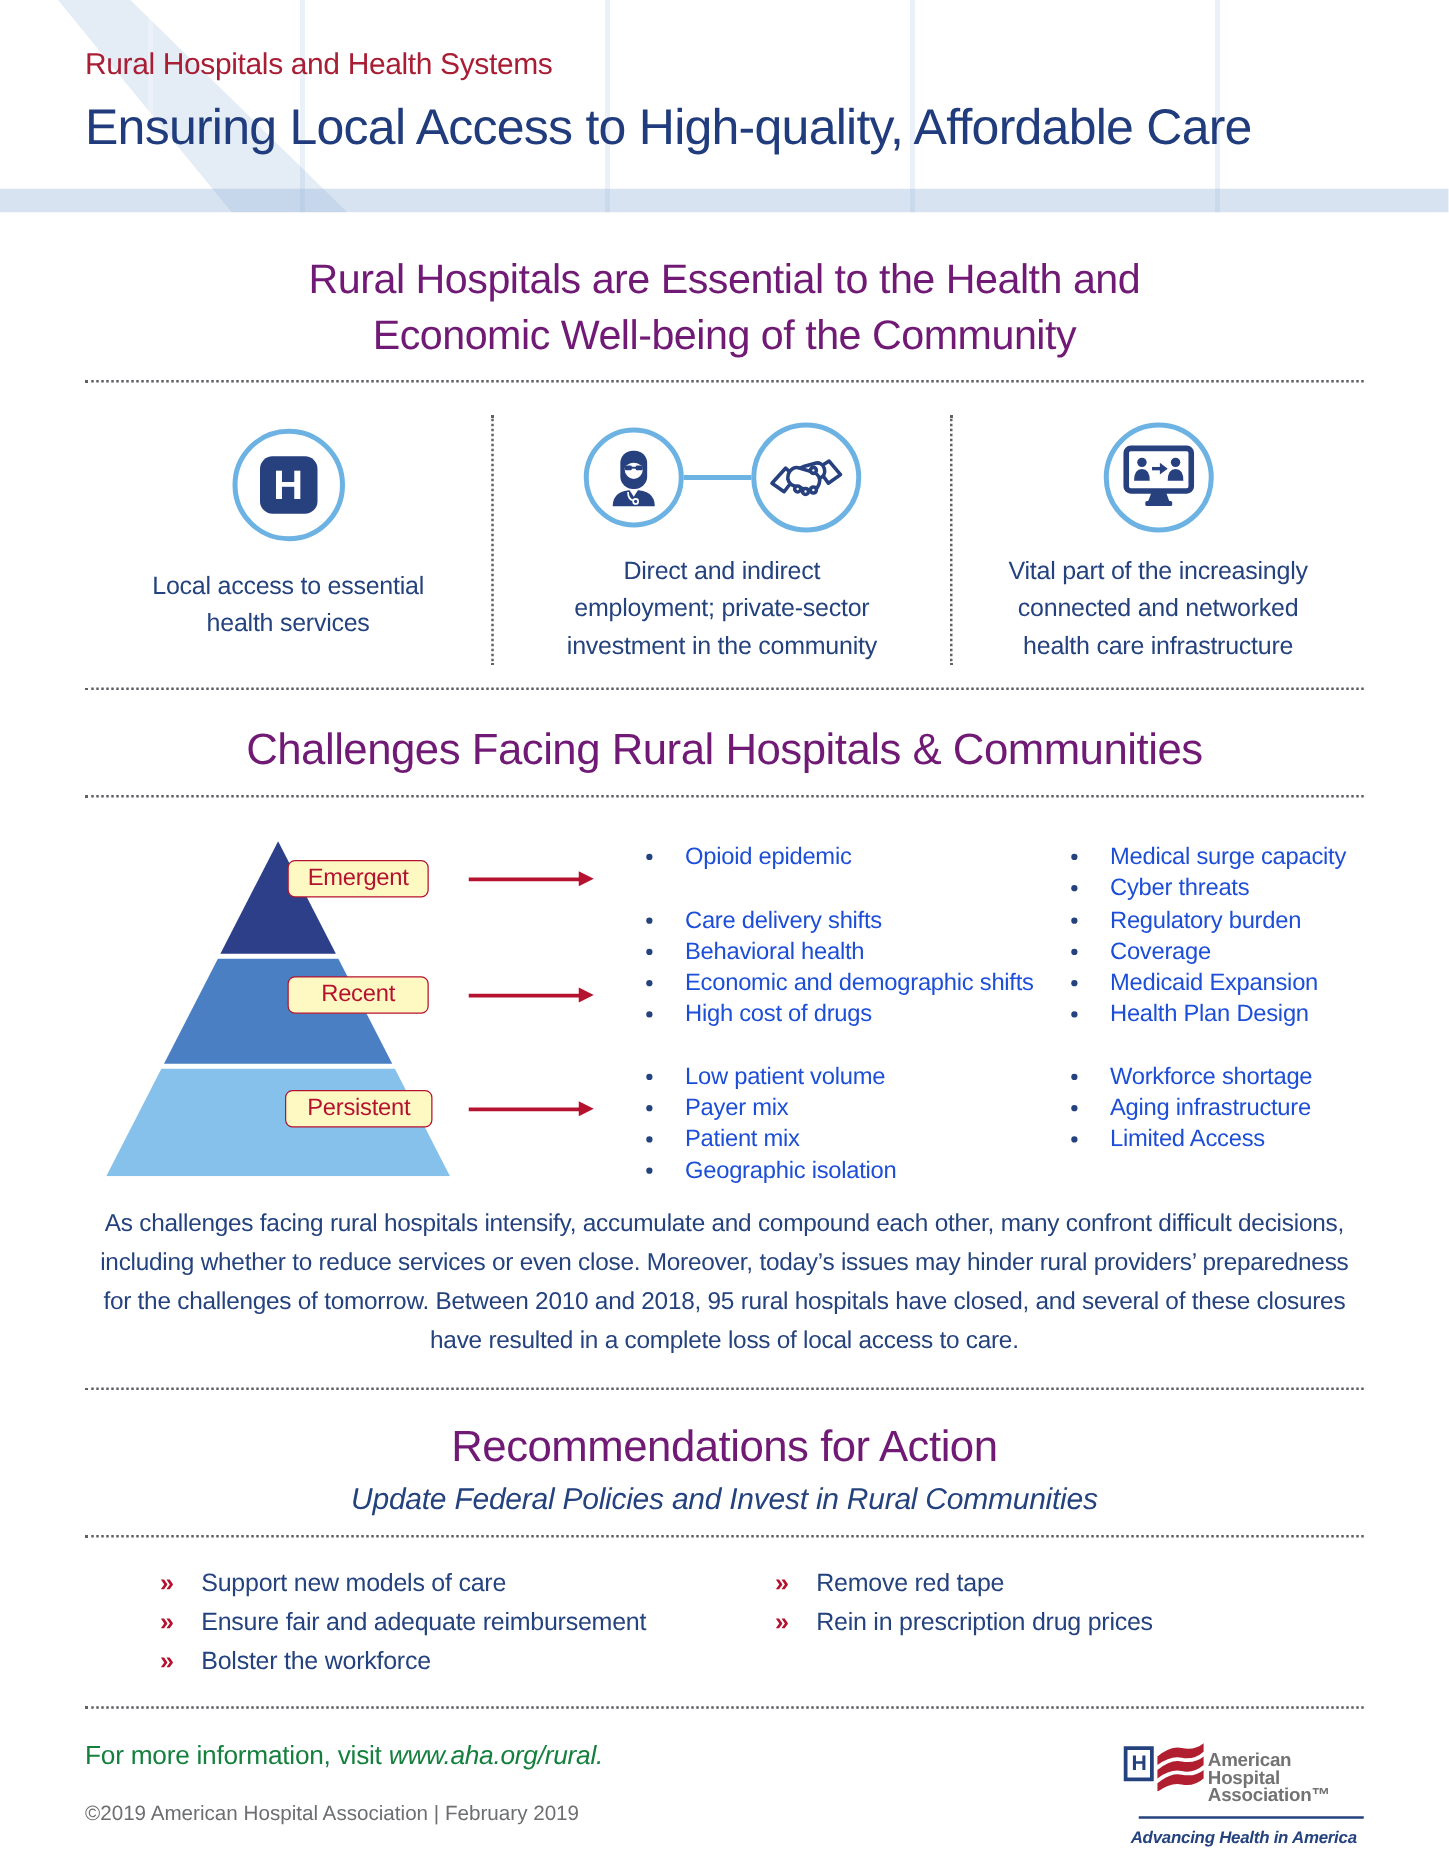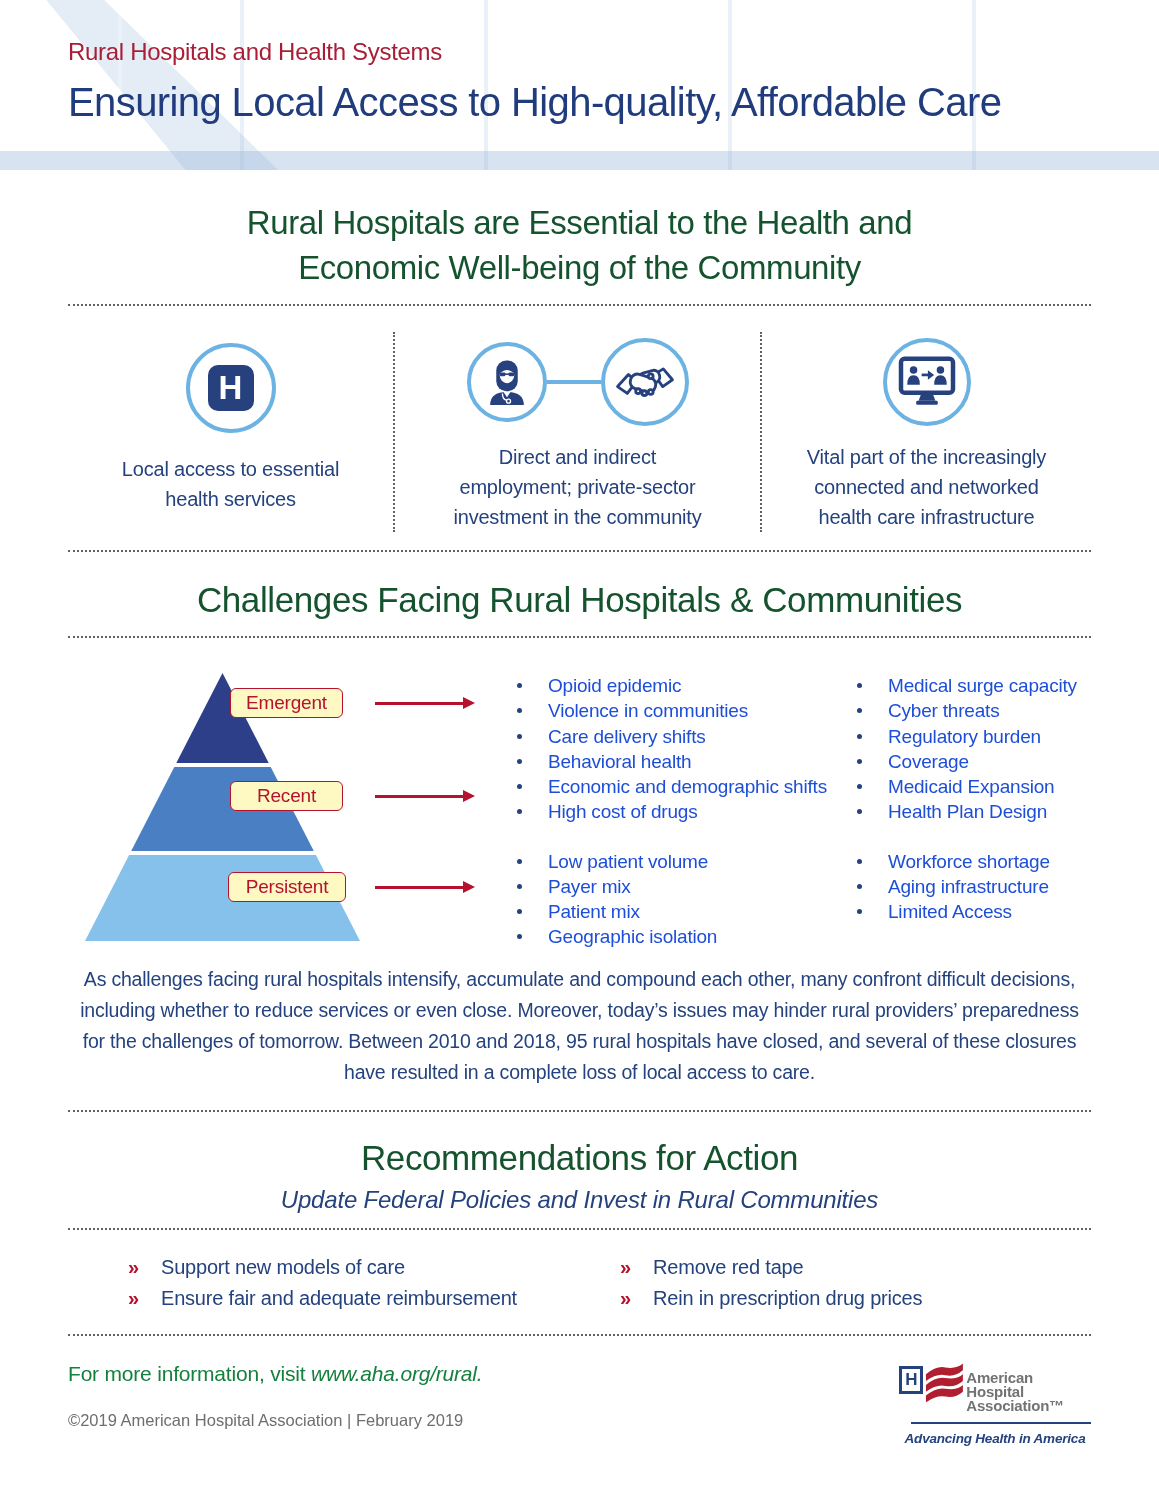--- a/index.html
+++ b/index.html
@@ -25,21 +25,21 @@
   .header .bands { position:absolute; inset:0;
     background:repeating-linear-gradient(90deg,transparent 0 118px,rgba(255,255,255,.28) 118px 122px,transparent 122px 240px,rgba(140,175,215,.18) 240px 244px); }
   .header .strip { position:absolute; left:0; right:0; bottom:0; height:19px; background:rgba(150,182,218,.38); }
   .header-text { position:absolute; left:68px; top:38px; }
   .eyebrow { font-size:24px; font-weight:500; color:#a81e35; letter-spacing:-0.3px; }
   .hero-title { margin-top:14px; font-size:40px; font-weight:500; color:#203c7d; letter-spacing:-0.6px; }
 
   
   .content { padding:0 68px; }
   .dotline { border-top:2.5px dotted #606165; height:0; }
-  .sec-title { text-align:center; color:#14532d; font-weight:500; letter-spacing:-0.4px; }
+  .sec-title { text-align:center; color:#701a75; font-weight:500; letter-spacing:-0.4px; }
   .essential-title { margin:30px auto 0; font-size:33px; line-height:45px; max-width:760px; }
   .dl-1 { margin-top:14px; }
 
   
   .icon-row { margin-top:26px; display:flex; height:200px; }
   .icon-col { display:flex; flex-direction:column; align-items:center; }
   .icon-col.c1 { width:325px; }
   .icon-col.c2 { width:367px; border-left:2.5px dotted #606165; }
   .icon-col.c3 { width:331px; border-left:2.5px dotted #606165; }
   .icon-zone { height:112px; display:flex; align-items:center; justify-content:center; }
@@ -229,21 +229,20 @@
         <div class="head"></div>
       </div>
     <div class="arrow ar-3">
         <div class="shaft"></div>
         <div class="head"></div>
       </div>
 
     <ul class="chal-list col-l g1">
 
     <li>Opioid epidemic</li>
-        <li>Violence in communities</li>
       </ul>
     <ul class="chal-list col-r g1">
 
     <li>Medical surge capacity</li>
         <li>Cyber threats</li>
       </ul>
     <ul class="chal-list col-l g2">
 
     <li>Care delivery shifts</li>
         <li>Behavioral health</li>
@@ -277,20 +276,21 @@
 
   <h2 class="sec-title rec-title">Recommendations for Action</h2>
   <div class="rec-subtitle">Update Federal Policies and Invest in Rural Communities</div>
   <div class="dotline dl-5"></div>
 
   <div class="rec-row">
     <ul class="rec-list left">
 
     <li>Support new models of care</li>
         <li>Ensure fair and adequate reimbursement</li>
+        <li>Bolster the workforce</li>
       </ul>
     <ul class="rec-list right">
 
     <li>Remove red tape</li>
         <li>Rein in prescription drug prices</li>
       </ul>
   </div>
 
   <div class="dotline dl-6"></div>
 

